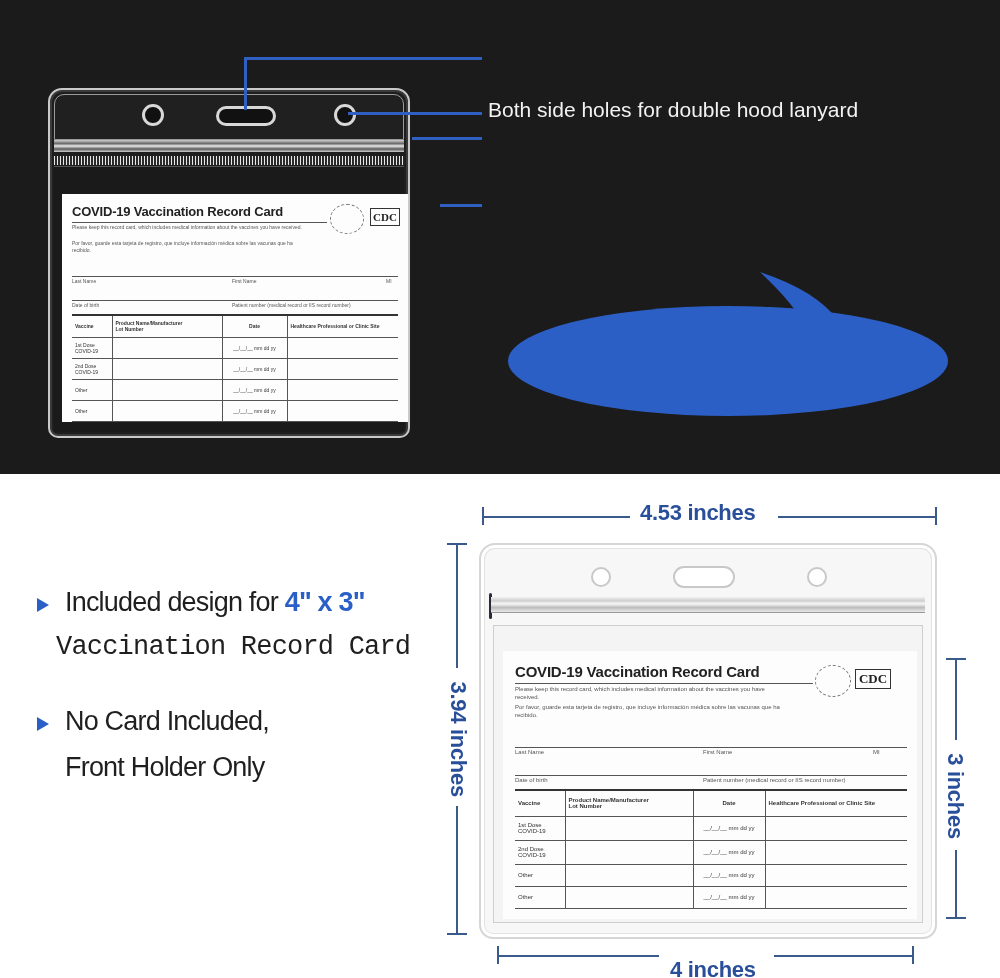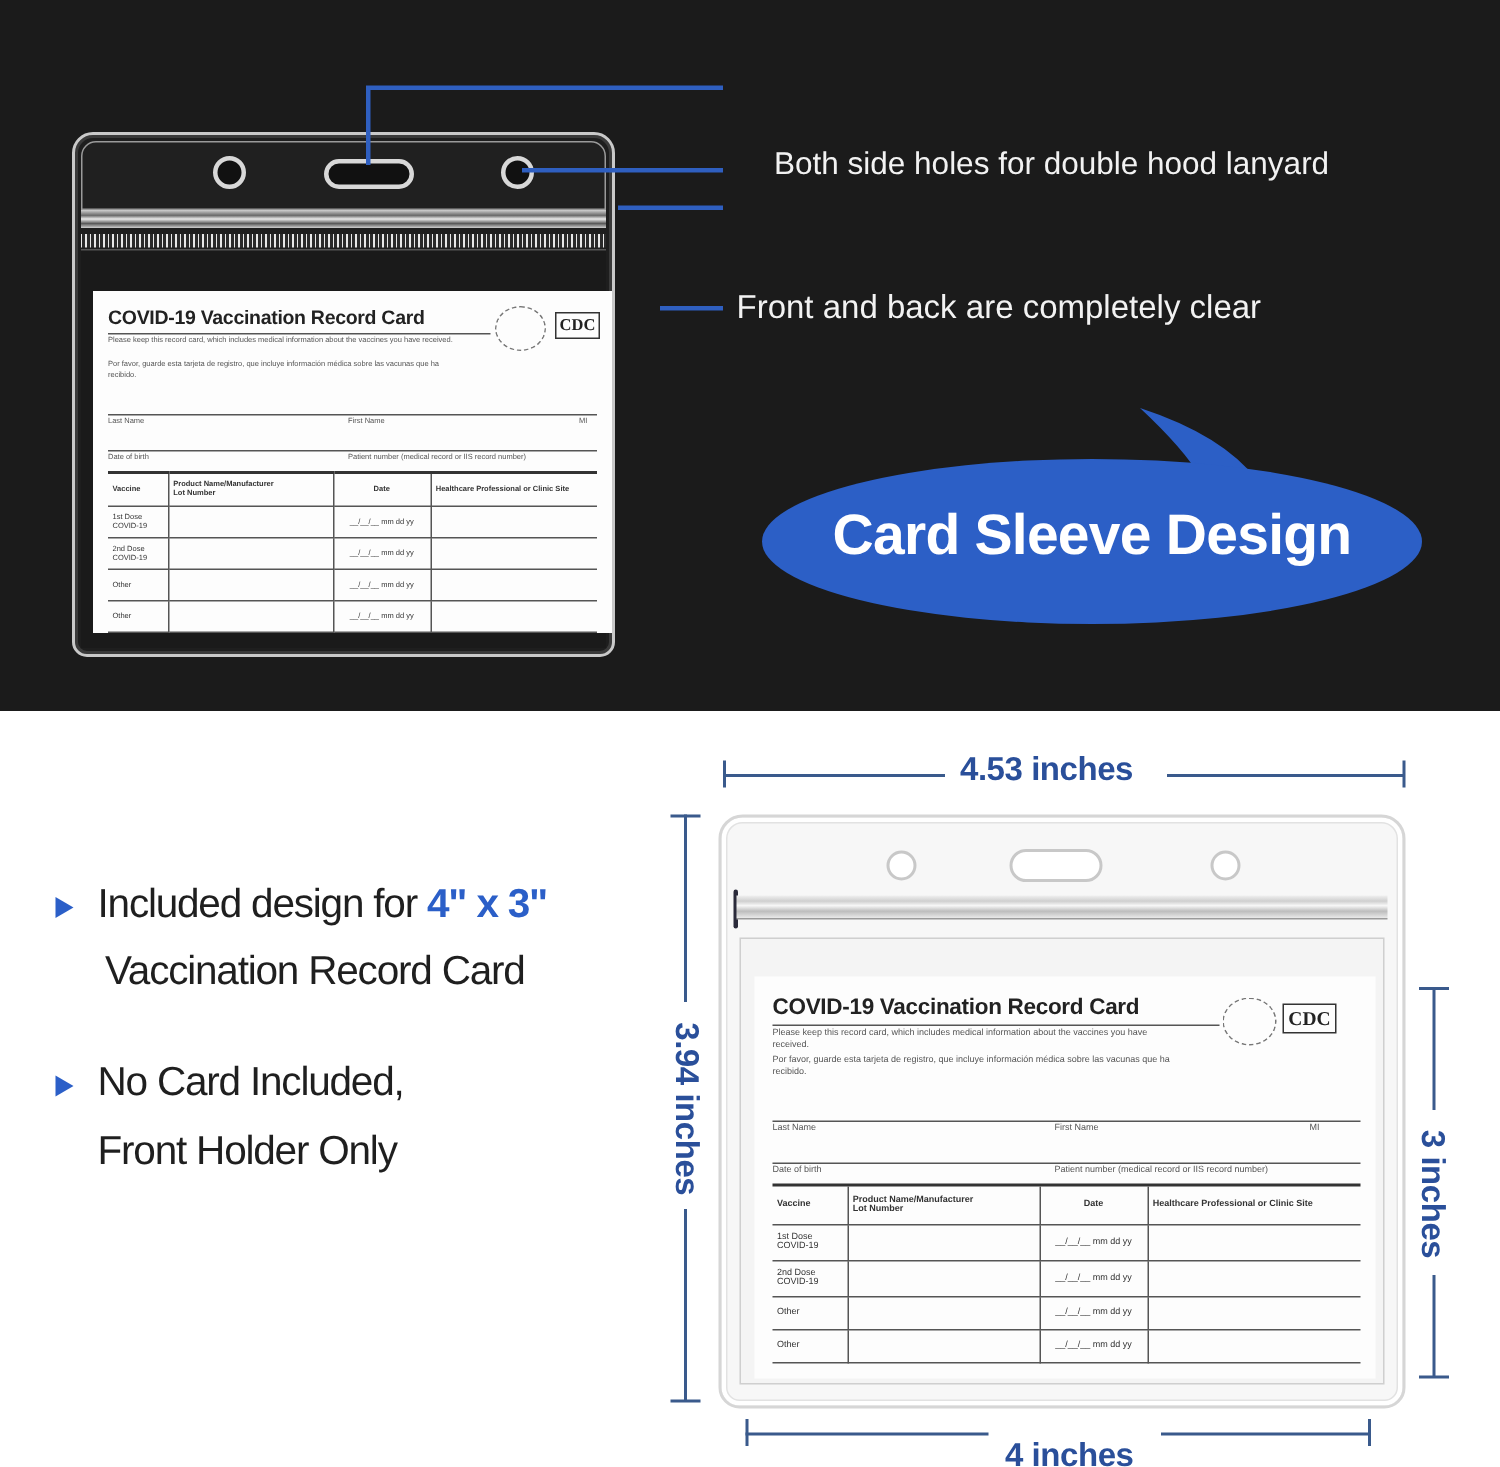--- a/index.html
+++ b/index.html
@@ -134,37 +134,35 @@
         </table>
     </div>
   </div>
 
   <div class="line" style="left:244px;top:58px;width:3px;height:52px;"></div>
   <div class="line" style="left:244px;top:57px;width:238px;height:3px;"></div>
   <div class="line" style="left:348px;top:112px;width:134px;height:3px;"></div>
   <div class="line" style="left:412px;top:137px;width:70px;height:3px;"></div>
   <div class="line" style="left:440px;top:204px;width:42px;height:3px;"></div>
 
-  <div class="callout-text" style="left:488px;top:98px;font-size:21px;margin-left:28px;">Both side holes for double hood lanyard</div>
-  <div class="callout-text" style="left:491px;top:192px;font-size:22px;">Front and back are completely clear</div>
+  <div class="callout-text" style="left:488px;top:98px;font-size:21px;">Both side holes for double hood lanyard</div>
 
   <svg class="bubble-tail" viewBox="0 0 1000 474">
     <path d="M760 272 Q815 290 838 320 L860 322 L800 318 Q790 300 760 272 Z" fill="#2c5fc6"></path>
   </svg>
   <div class="bubble"></div>
-  <div class="bubble-text">Card Sleeve Design</div>
 </section>
 
 <section>
 
   <div class="tri" style="left:37px;top:598px;"></div>
   <div class="bullet" style="left:65px;top:587px;">
     <span>Included design for </span><span class="accent">4" x 3"</span>
   </div>
-  <div class="bullet" style="left:70px;top:632px;">Vaccination Record Card</div>
+  <div class="bullet" style="left:56px;top:632px;font-family:Liberation Mono, monospace;">Vaccination Record Card</div>
 
   <div class="tri" style="left:37px;top:717px;"></div>
   <div class="bullet" style="left:65px;top:706px;">No Card Included,</div>
   <div class="bullet" style="left:65px;top:752px;">Front Holder Only</div>
 
   <div class="dline" style="left:482px;top:507px;width:2px;height:18px;"></div>
   <div class="dline" style="left:482px;top:516px;width:148px;height:2px;"></div>
   <div class="dim" style="left:640px;top:500px;">4.53 inches</div>
   <div class="dline" style="left:778px;top:516px;width:158px;height:2px;"></div>
   <div class="dline" style="left:935px;top:507px;width:2px;height:18px;"></div>

